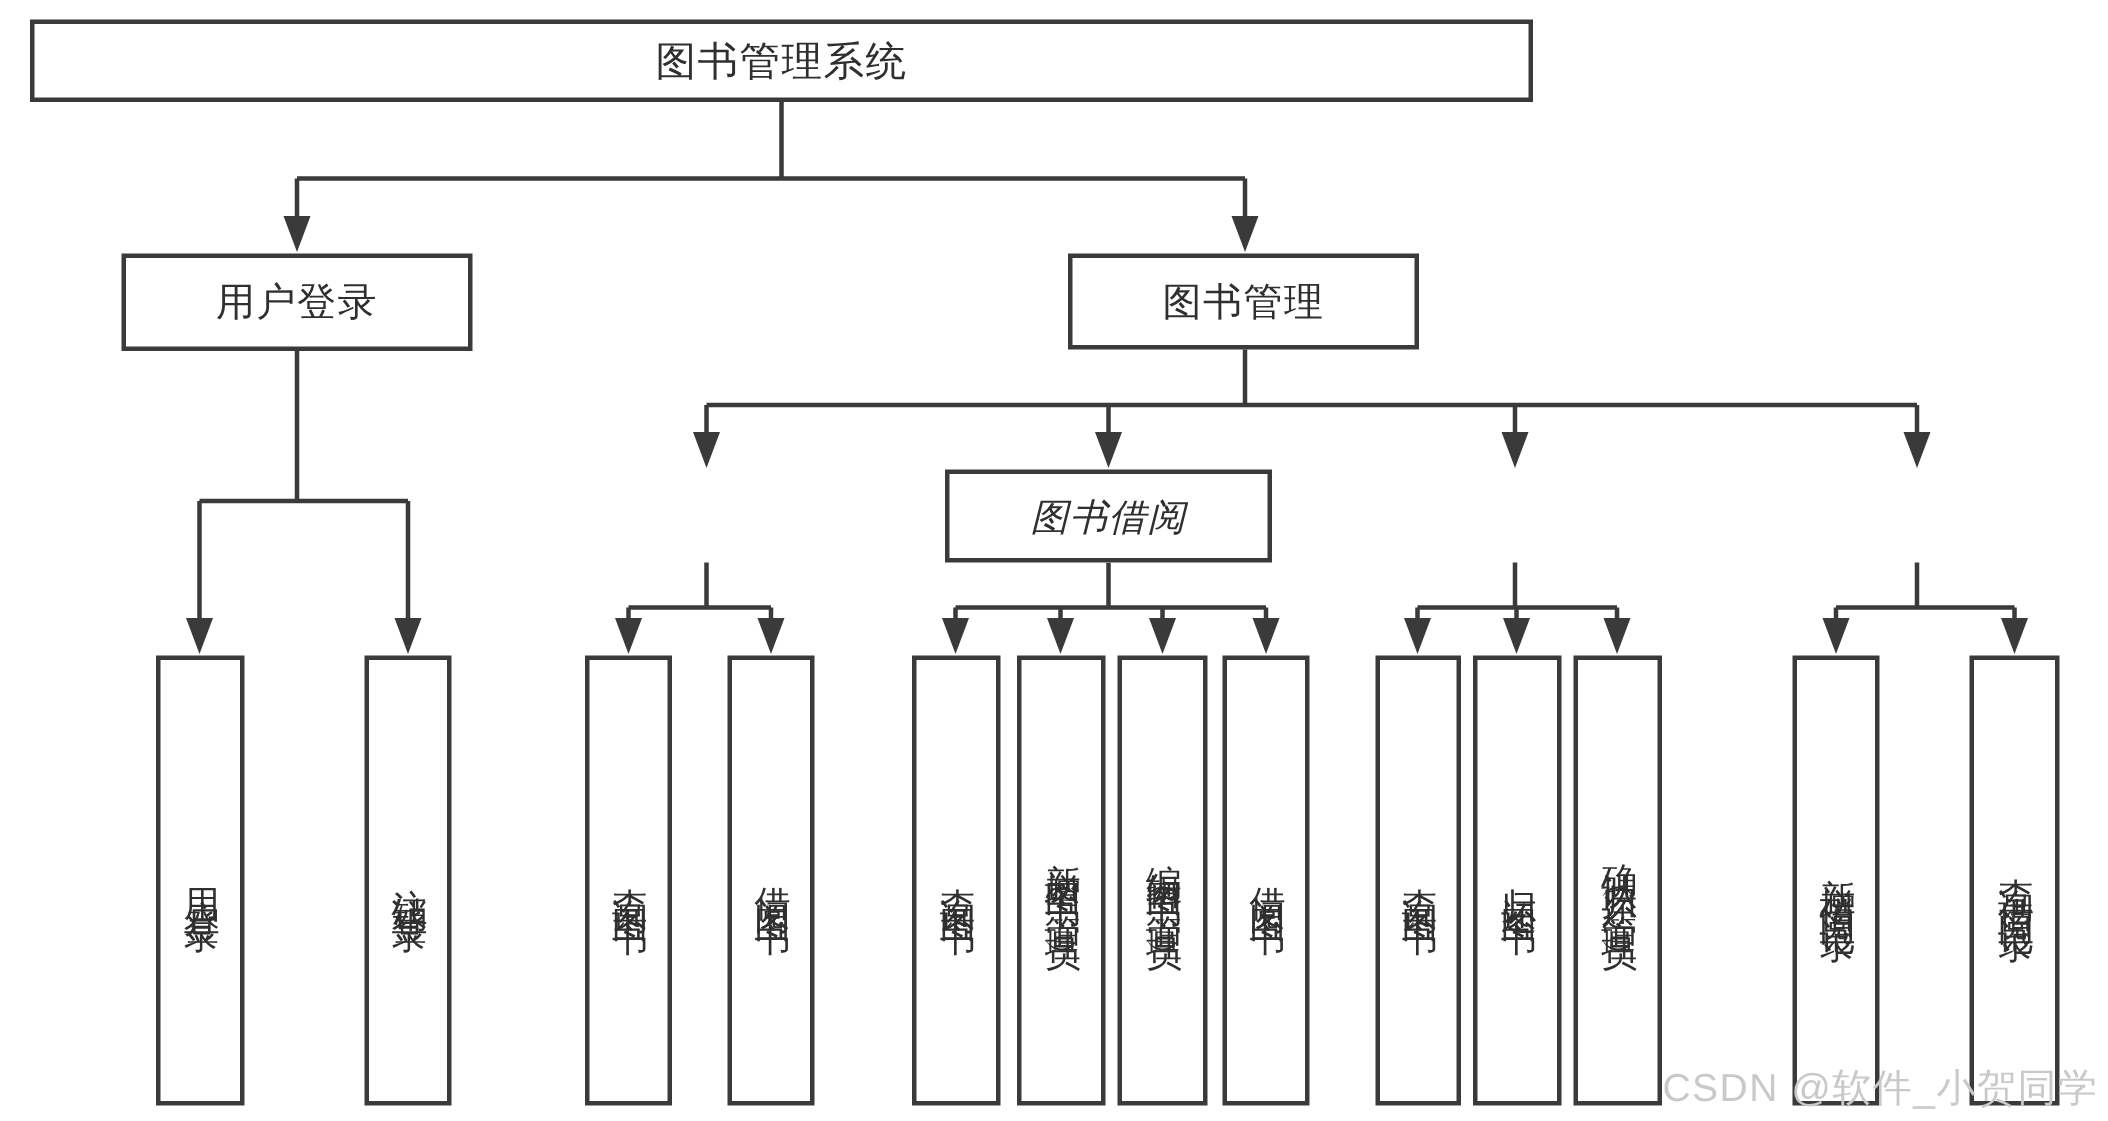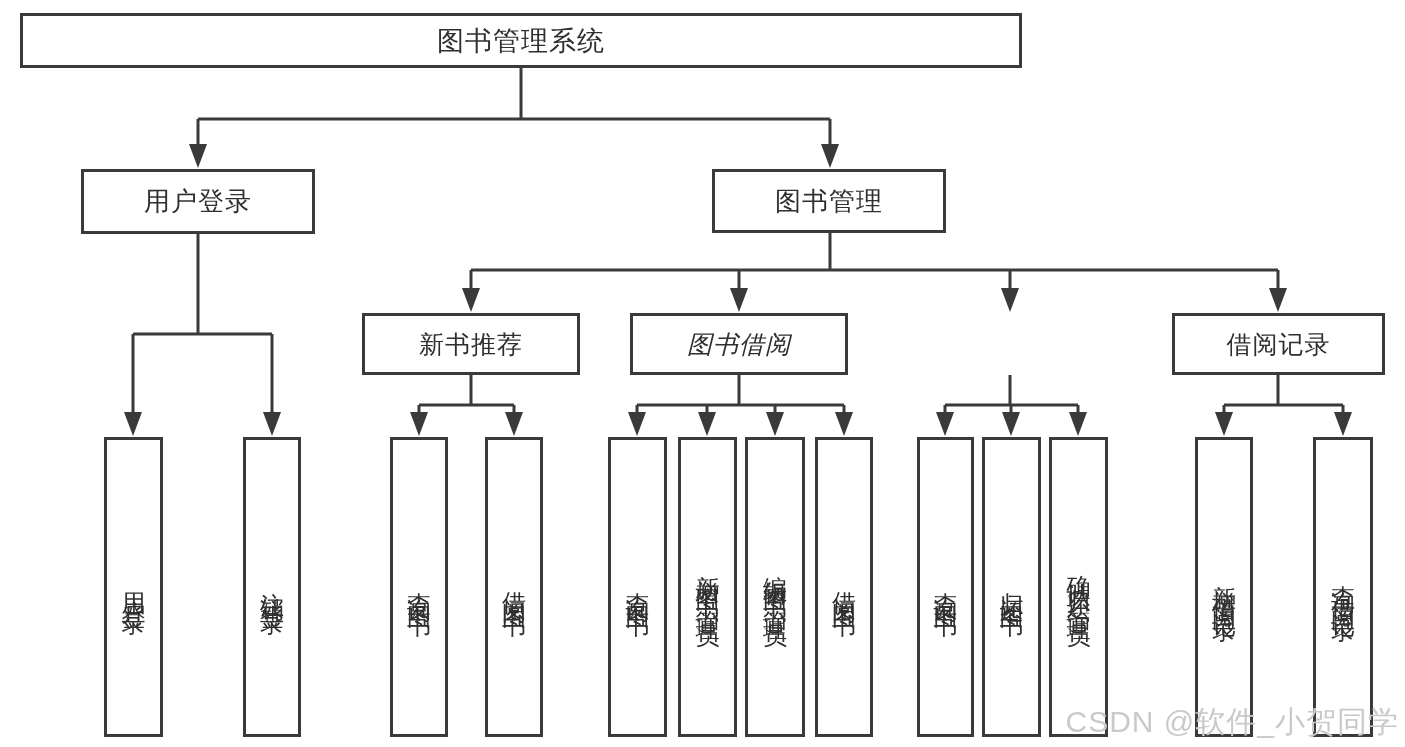--- a/index.html
+++ b/index.html
@@ -26,21 +26,21 @@
   .vtext{
     writing-mode:vertical-rl;
     text-orientation:mixed;
     font-size:24px;
     letter-spacing:7px;
     white-space:nowrap;
     line-height:1;
   }
   .watermark{
     position:absolute;right:6px;bottom:2px;
-    font-size:30px;letter-spacing:1px;
+    font-size:26px;letter-spacing:1px;
     color:var(--watermark,#c9c9c9);
     z-index:5;white-space:nowrap;
   }
 </style>
 </head>
 <body>
 
 <div class="stage">
 
   <svg class="wires" width="1405" height="747" viewBox="0 0 1405 747">
@@ -97,28 +97,22 @@
     <span>图书管理系统</span>
   </div>
 
   <div class="node lvl2" style="left:81px;top:169px;width:234px;height:65px;">
     <span>用户登录</span>
   </div>
   <div class="node lvl2" style="left:712px;top:169px;width:234px;height:64px;">
     <span>图书管理</span>
   </div>
 
-  <div class="node lvl3" style="left:362px;top:313px;width:218px;height:62px;">
-    <span>新书推荐</span>
-  </div>
   <div class="node lvl3" style="left:630px;top:313px;width:218px;height:62px;font-style:italic;">
     <span>图书借阅</span>
-  </div>
-  <div class="node lvl3" style="left:1172px;top:313px;width:213px;height:62px;">
-    <span>借阅记录</span>
   </div>
 
   <div class="node vbox" style="left:104px;top:437px;width:59px;height:300px;">
     <span class="vtext">用户登录</span>
   </div>
   <div class="node vbox" style="left:243px;top:437px;width:58px;height:300px;">
     <span class="vtext">注销登录</span>
   </div>
 
   <div class="node vbox" style="left:390px;top:437px;width:58px;height:300px;">

